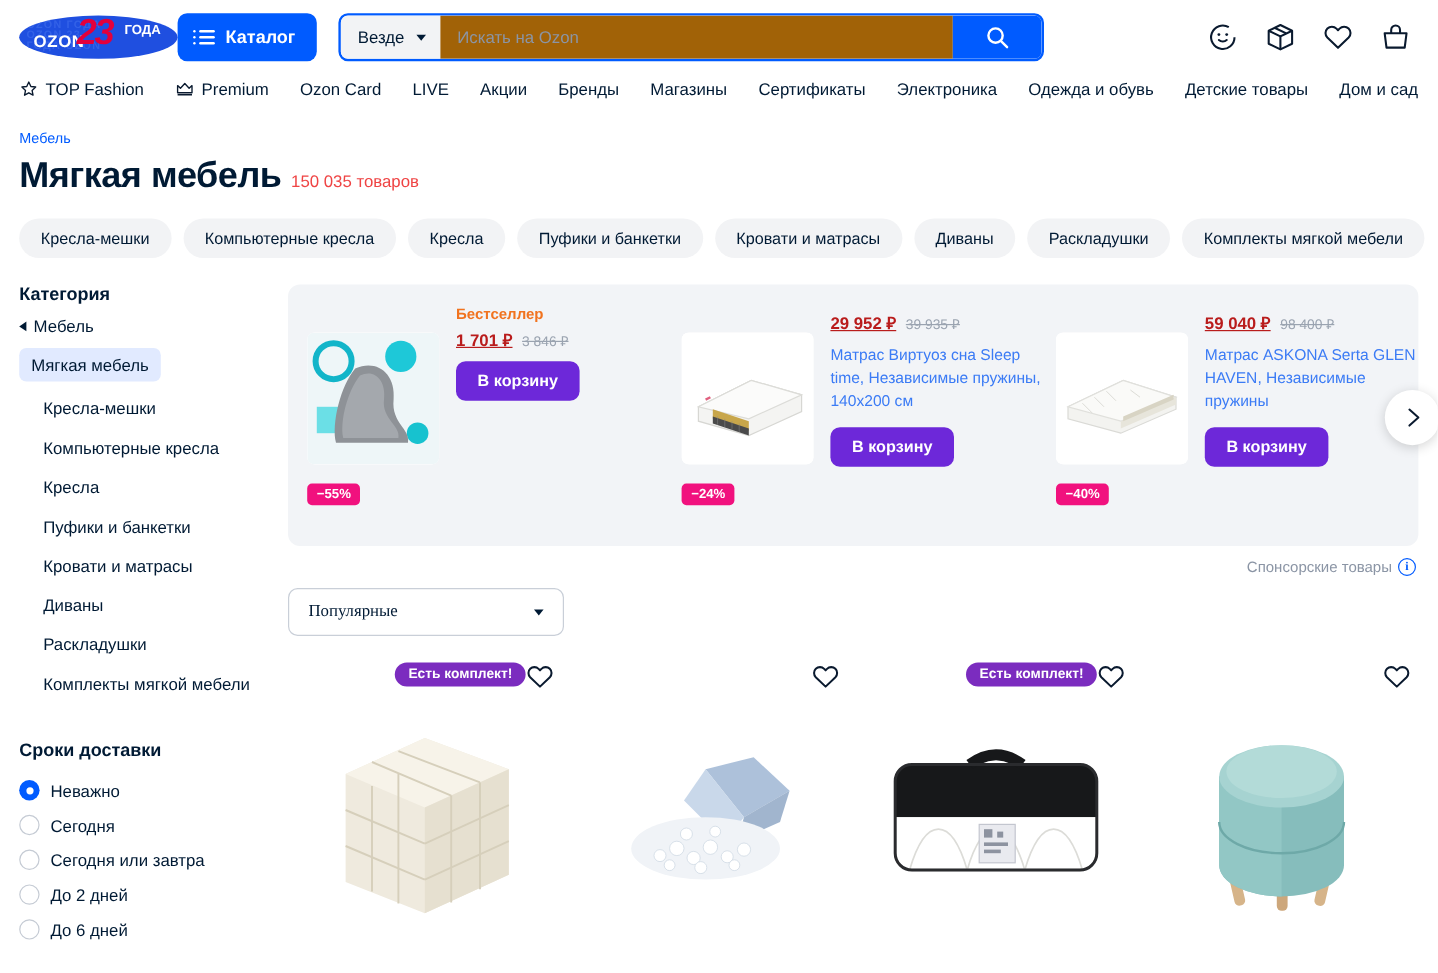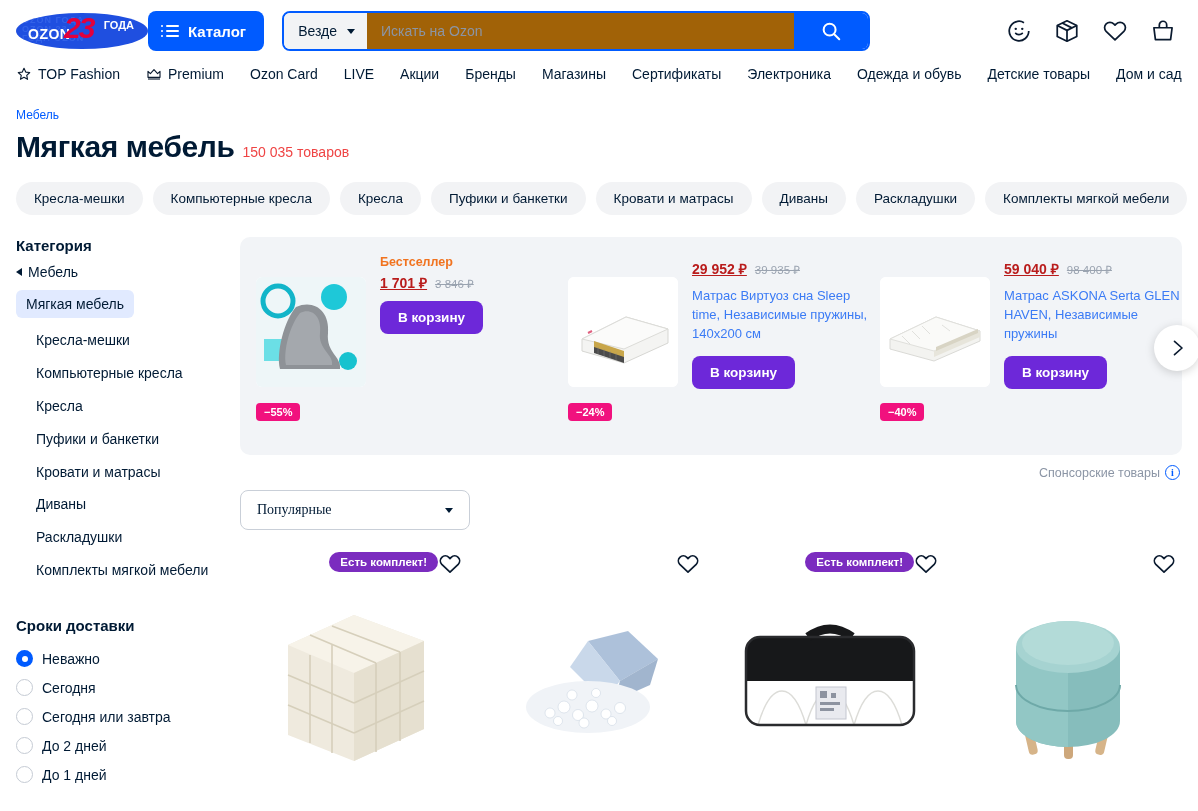--- a/index.html
+++ b/index.html
@@ -421,21 +421,21 @@
       <label class="radio-row">
         <span class="radio"></span>
         <span>Сегодня или завтра</span>
       </label>
       <label class="radio-row">
         <span class="radio"></span>
         <span>До 2 дней</span>
       </label>
       <label class="radio-row">
         <span class="radio"></span>
-        <span>До 1 дней</span>
+        <span>До 6 дней</span>
       </label>
     </div>
   </aside>
 
   <section class="main">
 
     <div class="promo">
 
       <div class="promo-card">
         <div class="promo-img">

